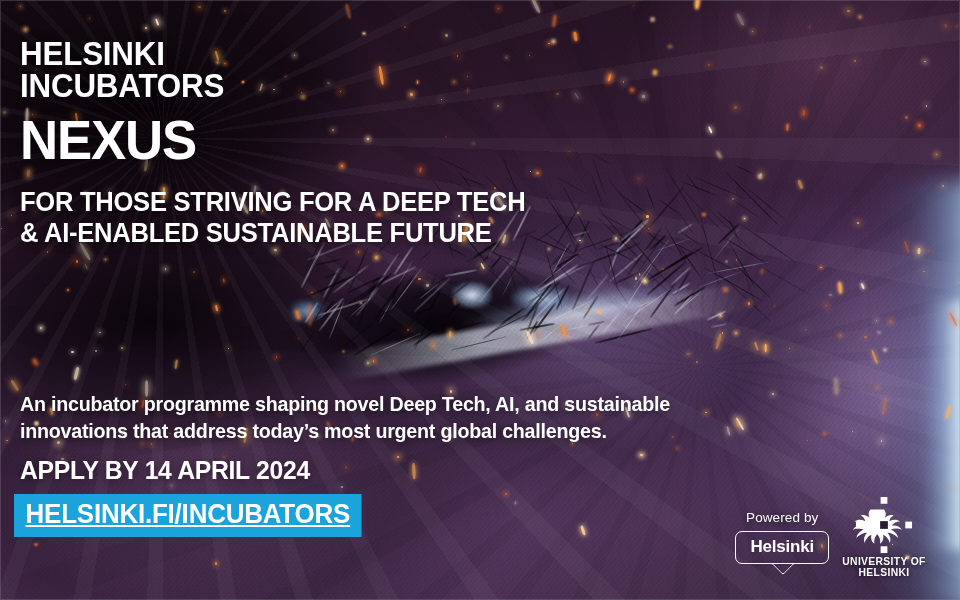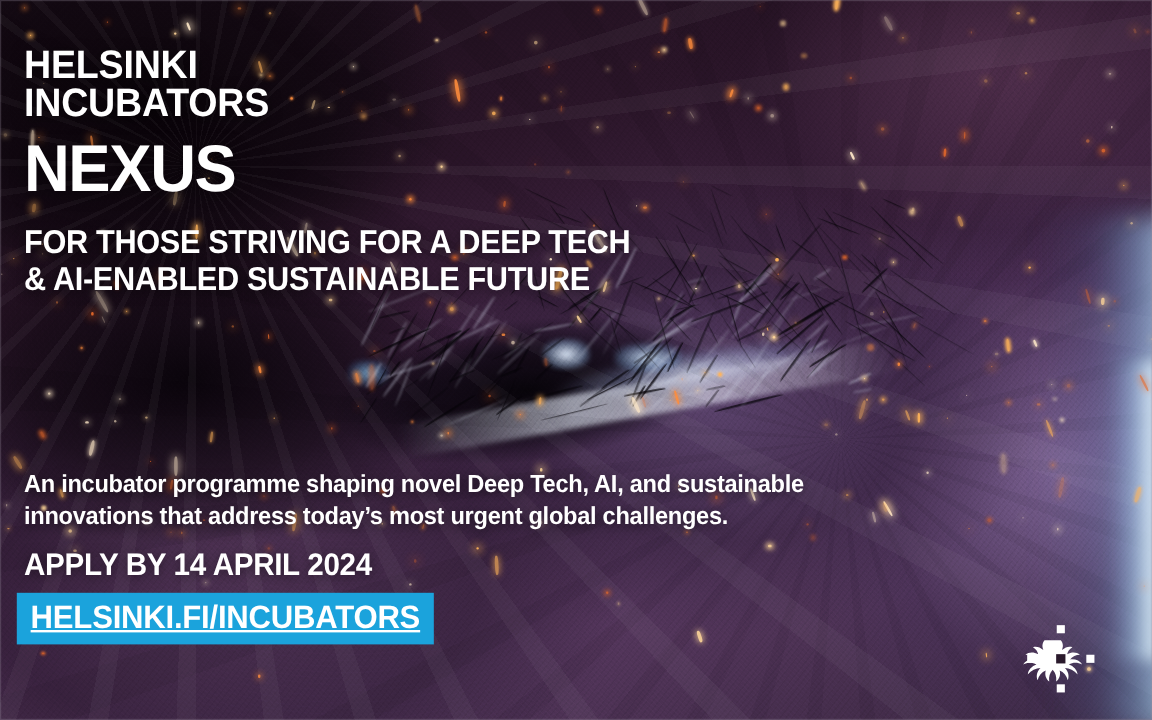--- a/index.html
+++ b/index.html
@@ -729,28 +729,33 @@
 
   <div class="blurb">
     <span>An incubator programme shaping novel Deep Tech, AI, and sustainable</span>
     <span>innovations that address today’s most urgent global challenges.</span>
   </div>
 
   <div class="applyby">APPLY BY 14 APRIL 2024</div>
 
   <a class="urlbadge" href="#">HELSINKI.FI/INCUBATORS</a>
 
+  <div class="powered">
+    <div class="powered-label">Powered by</div>
+    <div class="helsinki-badge">Helsinki</div>
+  </div>
 
   <div class="uoh">
     <svg class="uoh-mark" viewBox="0 0 120 120">
       <g fill="#ffffff">
         <rect x="53" y="2" width="14" height="14"></rect>
         <rect x="53" y="104" width="14" height="14"></rect>
         <rect x="2" y="53" width="14" height="14"></rect>
         <rect x="104" y="53" width="14" height="14"></rect>
         <path d="M60 28c5 6 4 12 2 17 6-5 12-7 18-5-5 3-8 7-9 12 8-4 16-4 22 1-7 0-13 3-17 8 9-1 17 2 21 9-8-4-16-4-23 0 8 3 14 9 15 17-6-7-14-11-22-11 6 6 8 14 5 21-2-8-7-14-14-17 2 7 0 14-6 19 1-8-1-15-6-20-5 5-7 12-6 20-6-5-8-12-6-19-7 3-12 9-14 17-3-7-1-15 5-21-8 0-16 4-22 11 1-8 7-14 15-17-7-4-15-4-23 0 4-7 12-10 21-9-4-5-10-8-17-8 6-5 14-5 22-1-1-5-4-9-9-12 6-2 12 0 18 5-2-5-3-11 2-17z"></path>
         <rect x="52" y="52" width="16" height="16" fill="#2a1a2c"></rect>
       </g>
     </svg>
+    <div class="uoh-name">UNIVERSITY OF HELSINKI</div>
   </div>
 
   <div class="frame"></div>
 </div>
 
 </body></html>

